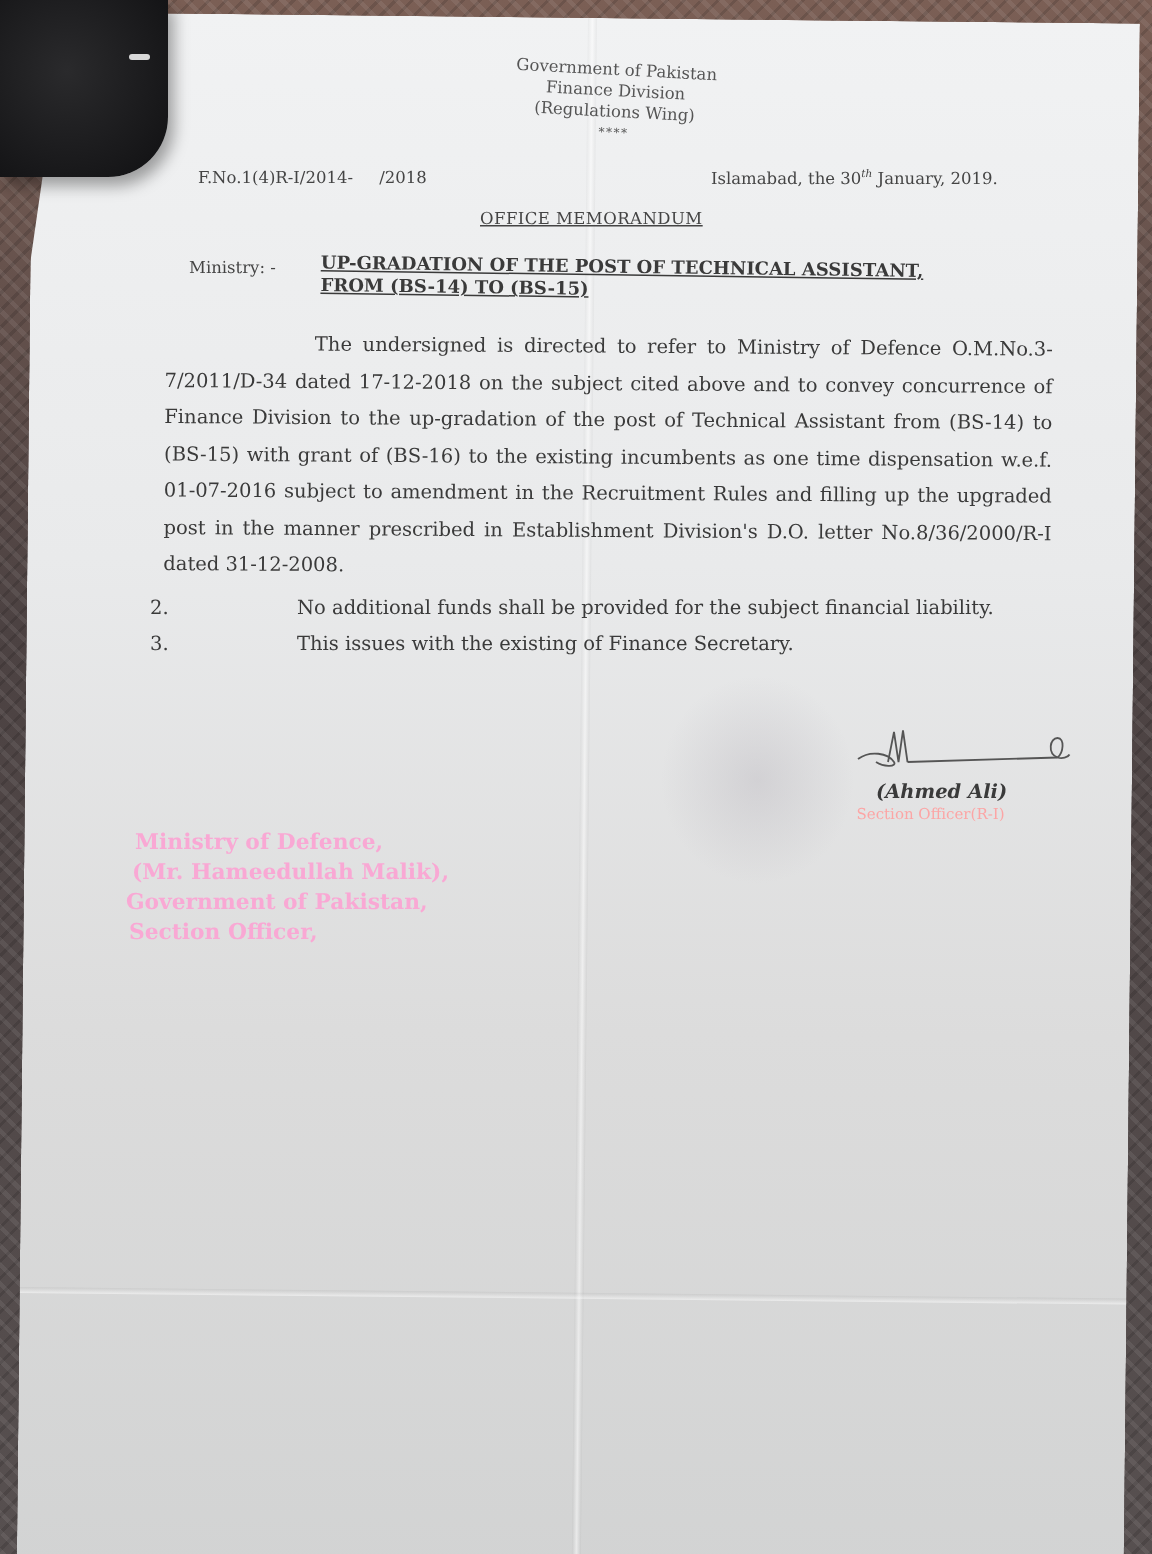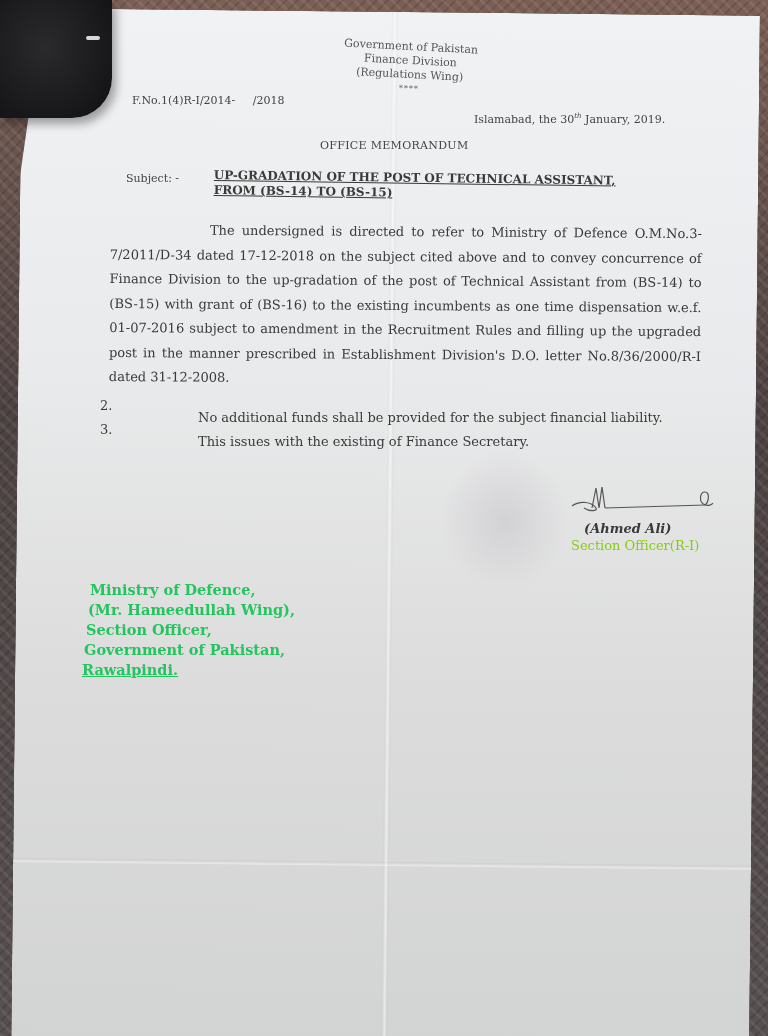--- a/index.html
+++ b/index.html
@@ -37,34 +37,34 @@
     position:absolute; left:370px; top:0; width:6px; height:100%;
     background:linear-gradient(90deg, rgba(0,0,0,0.03), rgba(255,255,255,0.5), rgba(0,0,0,0.04));
   }
   .fold-h {
     position:absolute; left:0; top:850px; width:100%; height:4px;
     background:linear-gradient(180deg, rgba(0,0,0,0.05), rgba(255,255,255,0.5));
   }
   .content { position:absolute; left:0; top:0; width:768px; height:1036px; z-index:4; color:#3e3e3e; }
   .header-block { position:absolute; left:330px; top:40px; width:160px; text-align:center; font-size:11px; line-height:14px; color:#555; transform:rotate(3deg); }
   .stars { font-size:8px; letter-spacing:1px; }
-  .file-no { position:absolute; left:132px; top:94px; font-size:11px; color:#444; }
+  .file-no { position:absolute; left:132px; top:112px; font-size:11px; color:#444; }
   .place-date { position:absolute; left:474px; top:112px; font-size:11px; color:#444; }
   .place-date sup { font-size:7px;font-style:italic; }
-  .om-title { position:absolute; left:320px; top:139px; font-size:11px; color:#444; letter-spacing:0.3px; }
+  .om-title { position:absolute; left:320px; top:139px; font-size:11px; color:#444; text-decoration:underline; letter-spacing:0.3px; }
   .subject-label { position:absolute; left:126px; top:172px; font-size:11px; color:#444; }
   .subject-text { position:absolute; left:214px; top:168px; width:480px; font-size:12px; font-weight:bold; line-height:15px; color:#3a3a3a; text-decoration:underline; transform:rotate(0.8deg); transform-origin:left top; }
   .para1 { position:absolute; left:110px; top:218px; width:592px; font-size:13px; line-height:24.5px; text-align:justify; color:#3a3a3a; text-indent:100px; transform:rotate(0.4deg); transform-origin:left top; }
   .para-row { position:absolute; left:100px; font-size:13px; color:#3a3a3a; }
   .para-row .num { position:absolute; left:0; width:30px; }
-  .para-row .txt { position:absolute; left:98px; white-space:nowrap;margin-top:12px; }
+  .para-row .txt { position:absolute; left:98px; white-space:nowrap; }
   .signature { position:absolute; left:570px; top:484px; width:150px; height:30px; }
   .sign-name { position:absolute; left:584px; top:521px; font-size:13px; font-weight:bold; font-style:italic; color:#3a3a3a; }
-  .sign-title { position:absolute; left:571px; top:538px; font-size:13px; color:#84cc16; }
-  .address { position:absolute; left:84px; top:552px; font-size:14.5px; font-weight:bold; line-height:20px; color:#22c55e;margin-top:28px; }
+  .sign-title { position:absolute; left:571px; top:538px; font-size:10px; color:#fca5a5; }
+  .address { position:absolute; left:84px; top:552px; font-size:14.5px; font-weight:bold; line-height:20px; color:#f9a8d4; }
   .address .underlined { text-decoration:underline; }
   .stain { position:absolute; left:440px; top:450px; width:130px; height:140px; background:radial-gradient(ellipse at center, rgba(160,155,165,0.25) 0%, rgba(160,155,165,0) 70%); z-index:4; }
 </style>
 </head>
 <body>
 
 <div class="bg-pattern"></div>
 
 <div class="object-dark">
   <div class="shine"></div>
@@ -87,21 +87,21 @@
   </div>
 
   <div class="file-no" style="white-space:pre;">F.No.1(4)R-I/2014-     /2018</div>
 
   <div class="place-date">
     <span>Islamabad, the 30</span><sup>th</sup><span> January, 2019.</span>
   </div>
 
   <div class="om-title">OFFICE MEMORANDUM</div>
 
-  <div class="subject-label">Subject: -</div>
+  <div class="subject-label">Ministry: -</div>
   <div class="subject-text">
     <div>UP-GRADATION OF THE POST OF TECHNICAL ASSISTANT,</div>
     <div>FROM (BS-14) TO (BS-15)</div>
   </div>
 
   <div class="para1">The undersigned is directed to refer to Ministry of Defence O.M.No.3-7/2011/D-34 dated 17-12-2018 on the subject cited above and to convey concurrence of Finance Division to the up-gradation of the post of Technical Assistant from (BS-14) to (BS-15) with grant of (BS-16) to the existing incumbents as one time dispensation w.e.f. 01-07-2016 subject to amendment in the Recruitment Rules and filling up the upgraded post in the manner prescribed in Establishment Division's D.O. letter No.8/36/2000/R-I dated 31-12-2008.</div>
 
   <div class="para-row" style="top:398px;">
     <span class="num">2.</span>
     <span class="txt">No additional funds shall be provided for the subject financial liability.</span>
@@ -115,19 +115,18 @@
     <path d="M2 22 C10 16, 22 18, 26 24 C28 27, 20 28, 14 24" fill="none" stroke="#555" stroke-width="1.2"></path>
     <path d="M22 24 L26 4 L29 24 M29 24 L32 3 L35 24" fill="none" stroke="#555" stroke-width="1.2"></path>
     <path d="M35 24 L135 21" fill="none" stroke="#555" stroke-width="1.2"></path>
     <path d="M135 21 C128 18, 130 8, 135 8 C140 8, 139 18, 135 21 C138 22, 142 21, 143 19" fill="none" stroke="#555" stroke-width="1.2"></path>
   </svg>
   <div class="sign-name">(Ahmed Ali)</div>
   <div class="sign-title">Section Officer(R-I)</div>
 
   <div class="address">
     <div style="padding-left:6px;">Ministry of Defence,</div>
-    <div style="padding-left:4px;">(Mr. Hameedullah Wing),</div>
+    <div style="padding-left:4px;">(Mr. Hameedullah Malik),</div>
+    <div style="padding-left:0px;">Government of Pakistan,</div>
     <div style="padding-left:2px;">Section Officer,</div>
-    <div style="padding-left:0px;">Government of Pakistan,</div>
-    <div class="underlined" style="margin-left:-2px;">Rawalpindi.</div>
   </div>
 
 </div>
 
 </body></html>

